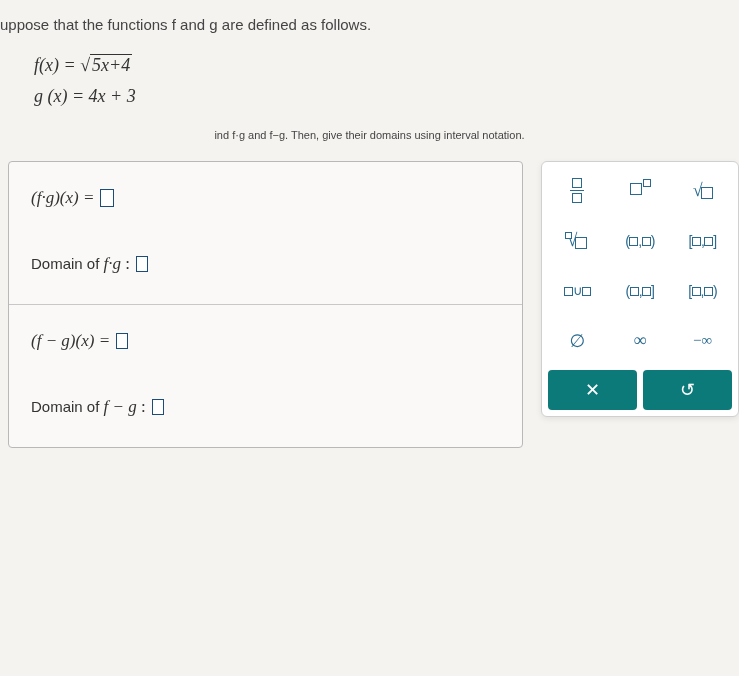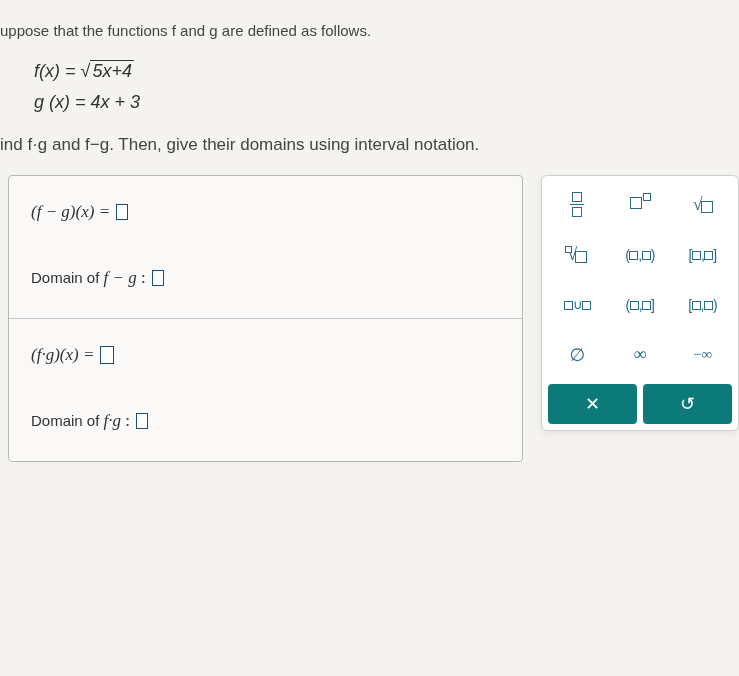--- a/index.html
+++ b/index.html
@@ -6,40 +6,41 @@
   body {
     margin: 0;
     padding: 0;
     font-family: Arial, sans-serif;
     background: #f5f3f0;
     color: #333;
     width: 739px;
     height: 676px;
     overflow: hidden;
   }
-  .content { padding: 22px 0 0 0; }
+  .content { padding: 16px 0 0 0; }
   .question-text {
     font-size: 15px;
     color: #444;
     margin: 0 0 18px 0;
   }
   .equations {
     margin: 0 0 18px 34px;
-    font-family: Liberation Sans, sans-serif;
+    font-family: Liberation Serif, serif;
     font-size: 18px;
     font-style: italic;
     line-height: 1.6;
   }
   .eq-line { margin-bottom: 2px; }
   .sqrt-wrap { position: relative; display: inline-block; }
   .sqrt-bar { border-top: 1.3px solid #333; padding: 0 2px; }
   .instruction {
-    font-size: 17px;
+    font-size: 11px;
     color: #444;
     margin: 0 0 20px 0;
+    text-align: center;
   }
   .main-row { display: flex; gap: 18px; align-items: flex-start; }
   .answer-box {
     border: 1px solid #b8b8b8;
     border-radius: 4px;
     width: 515px;
     background: #faf9f7;
     margin-left: 8px;
   }
   .answer-section {
@@ -143,35 +144,35 @@
     </div>
     <div class="eq-line">g (x)  = 4x + 3</div>
   </div>
 
   <p class="instruction">ind f·g and f−g. Then, give their domains using interval notation.</p>
 
   <div class="main-row">
     <div class="answer-box">
       <div class="answer-section">
         <div class="ans-line">
+          <span class="italic">(f·g)(x) = </span>
+          <span class="input-box"></span>
+        </div>
+        <div class="ans-line">
+          <span><span style="font-family:Arial;font-size:15px;">Domain of </span><span class="italic">f·g</span><span>  : </span></span>
+          <span class="input-box small"></span>
+        </div>
+      </div>
+      <div class="answer-section">
+        <div class="ans-line">
           <span class="italic">(f − g)(x) = </span>
           <span class="input-box small"></span>
         </div>
         <div class="ans-line">
           <span><span style="font-family:Arial;font-size:15px;">Domain of </span><span class="italic">f − g</span><span>  : </span></span>
-          <span class="input-box small"></span>
-        </div>
-      </div>
-      <div class="answer-section">
-        <div class="ans-line">
-          <span class="italic">(f·g)(x) = </span>
-          <span class="input-box"></span>
-        </div>
-        <div class="ans-line">
-          <span><span style="font-family:Arial;font-size:15px;">Domain of </span><span class="italic">f·g</span><span>  : </span></span>
           <span class="input-box small"></span>
         </div>
       </div>
     </div>
 
     <div class="palette">
       <div class="pal-grid">
         <div class="pal-btn">
           <span class="frac-icon">
             <span class="fbox"></span>

